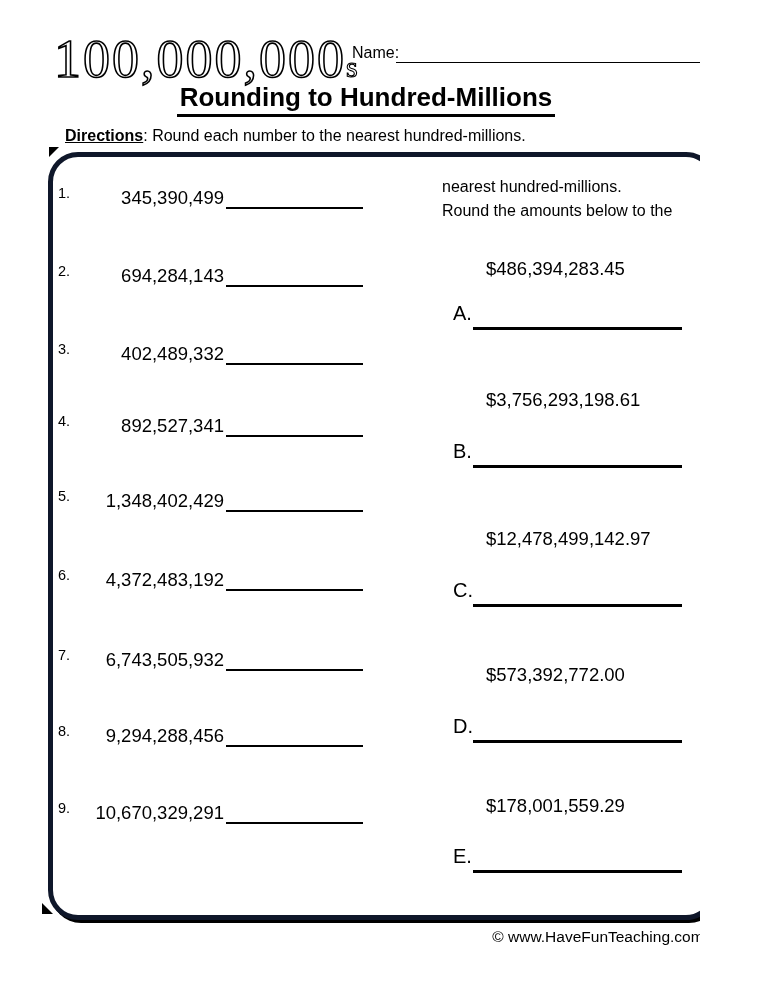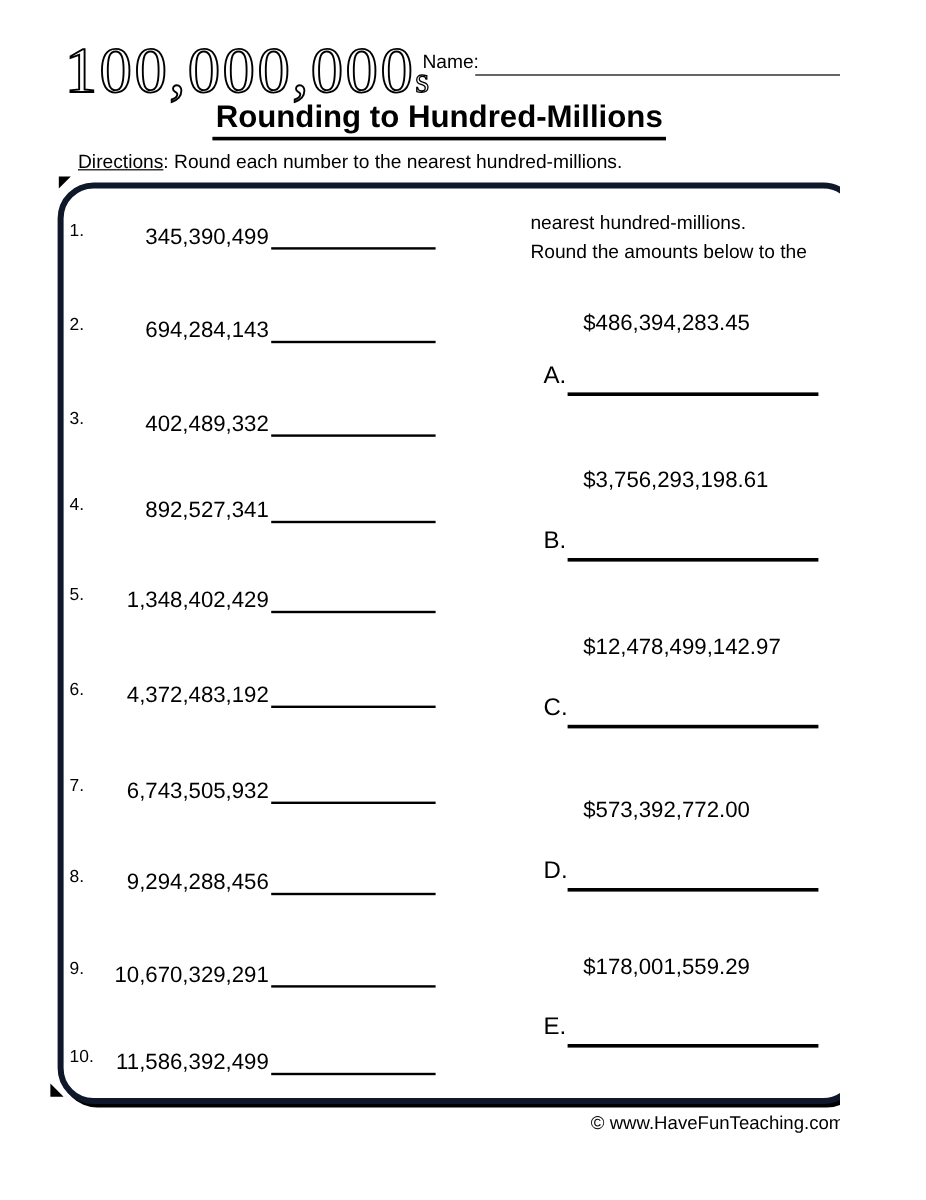--- a/index.html
+++ b/index.html
@@ -17,21 +17,21 @@
   .logo .suffix{font-size:30px;-webkit-text-stroke:1.1px #000;letter-spacing:0;}
   
   .name-label{position:absolute;left:352px;top:44px;font-size:16px;}
   .name-line{position:absolute;left:396px;top:62px;width:308px;height:0;border-top:1.6px solid #000;}
   
   .title-wrap{position:absolute;left:20px;right:0;top:84px;text-align:center;}
   .title{display:inline-block;font-size:26px;font-weight:bold;line-height:1;
          border-bottom:3px solid #000;padding:0 3px 4px 3px;margin-left:12px;}
   
   .directions{position:absolute;left:65px;top:126px;font-size:16px;line-height:20px;}
-  .dir-label{font-weight:normal;text-decoration:underline;}
+  .dir-label{font-weight:bold;text-decoration:underline;}
   
   .box{
     position:absolute;left:48px;top:152px;width:658px;height:758px;
     border:5px solid #0f172a;border-radius:30px;background:#fff;
     box-shadow:3px 3px 0 #000;
   }
   .hline{position:absolute;height:2px;background:#000;}
   .hline.top{left:714px;top:152px;width:58px;}
   .hline.bottom{left:714px;top:919px;width:58px;}
   .notch-tl{position:absolute;left:49px;top:147px;width:0;height:0;
@@ -79,21 +79,20 @@
 
     <div class="prob" style="top:24px"><span class="pnum">1.</span><span class="pval">345,390,499</span><span class="pblank"></span></div>
     <div class="prob" style="top:102px"><span class="pnum">2.</span><span class="pval">694,284,143</span><span class="pblank"></span></div>
     <div class="prob" style="top:180px"><span class="pnum">3.</span><span class="pval">402,489,332</span><span class="pblank"></span></div>
     <div class="prob" style="top:252px"><span class="pnum">4.</span><span class="pval">892,527,341</span><span class="pblank"></span></div>
     <div class="prob" style="top:327px"><span class="pnum">5.</span><span class="pval">1,348,402,429</span><span class="pblank"></span></div>
     <div class="prob" style="top:406px"><span class="pnum">6.</span><span class="pval">4,372,483,192</span><span class="pblank"></span></div>
     <div class="prob" style="top:486px"><span class="pnum">7.</span><span class="pval">6,743,505,932</span><span class="pblank"></span></div>
     <div class="prob" style="top:562px"><span class="pnum">8.</span><span class="pval">9,294,288,456</span><span class="pblank"></span></div>
     <div class="prob" style="top:639px"><span class="pnum">9.</span><span class="pval">10,670,329,291</span><span class="pblank"></span></div>
-    <div class="prob" style="top:712px"><span class="pnum">10.</span><span class="pval">11,586,392,499</span><span class="pblank"></span></div>
 
     <div class="money-instr">
       <div>nearest hundred-millions.</div>
       <div>Round the amounts below to the</div>
     </div>
 
     <div class="amount" style="top:101px">$486,394,283.45</div>
     <div class="ansrow" style="top:145px">
         <span class="letter">A.</span>
         <span class="ansline"></span>

